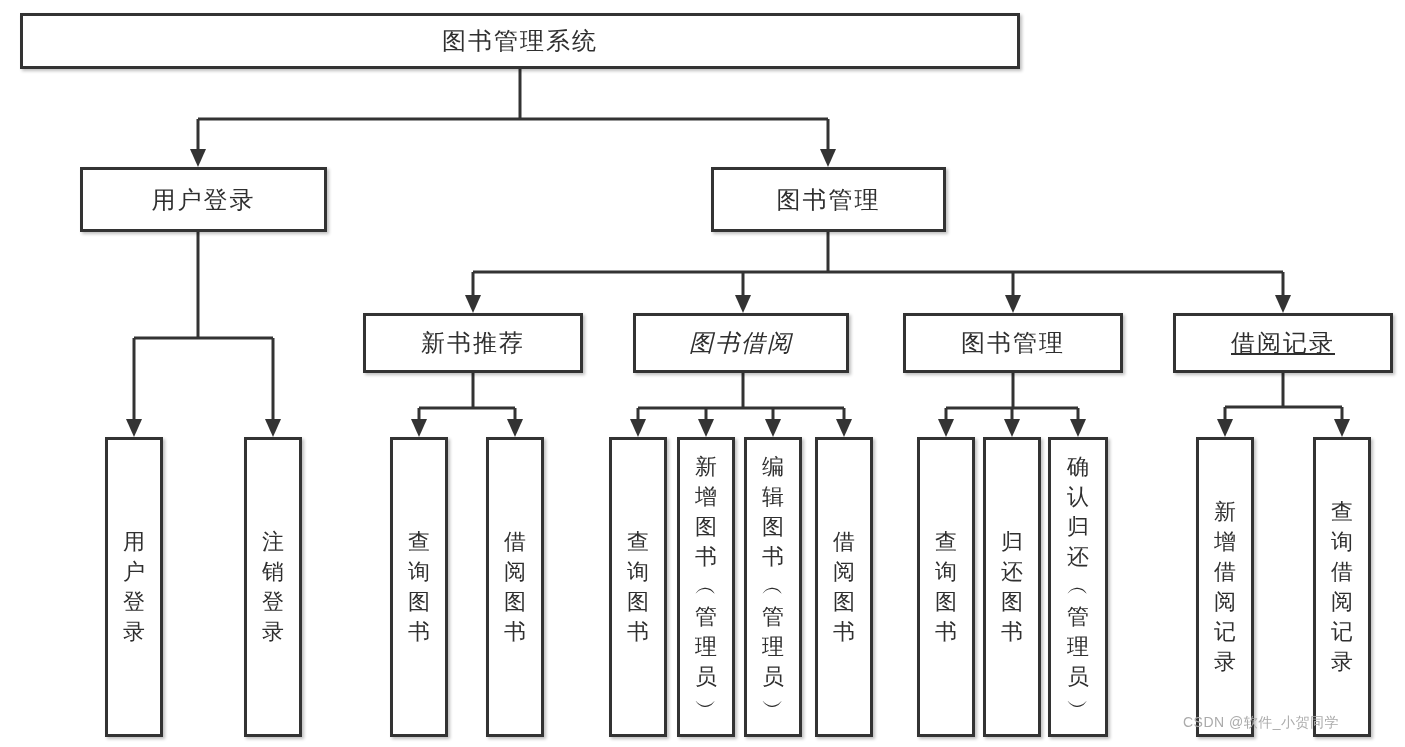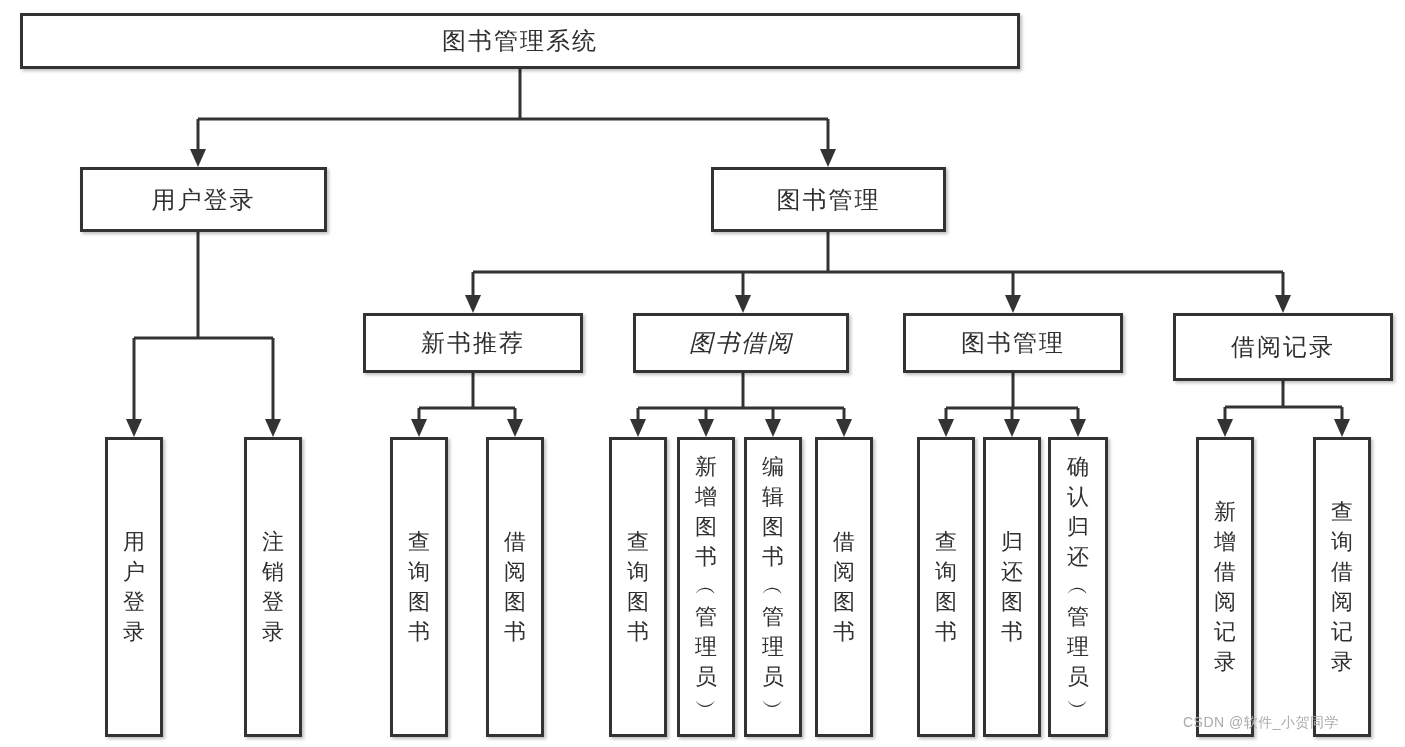--- a/index.html
+++ b/index.html
@@ -140,21 +140,21 @@
 
   <div class="node" style="left:363px; top:313px; width:220px; height:60px;">
     <span class="h-label">新书推荐</span>
   </div>
   <div class="node" style="left:633px; top:313px; width:216px; height:60px;font-style:italic;">
     <span class="h-label">图书借阅</span>
   </div>
   <div class="node" style="left:903px; top:313px; width:220px; height:60px;">
     <span class="h-label">图书管理</span>
   </div>
-  <div class="node" style="left:1173px; top:313px; width:220px; height:68px;">
+  <div class="node" style="left:1173px; top:313px; width:220px; height:60px;text-decoration:underline;">
     <span class="h-label">借阅记录</span>
   </div>
 
   <div class="node" style="left:105px; top:437px; width:58px; height:300px;">
     <span class="v-label">用
 户
 登
 录</span>
   </div>
   <div class="node" style="left:244px; top:437px; width:58px; height:300px;">

